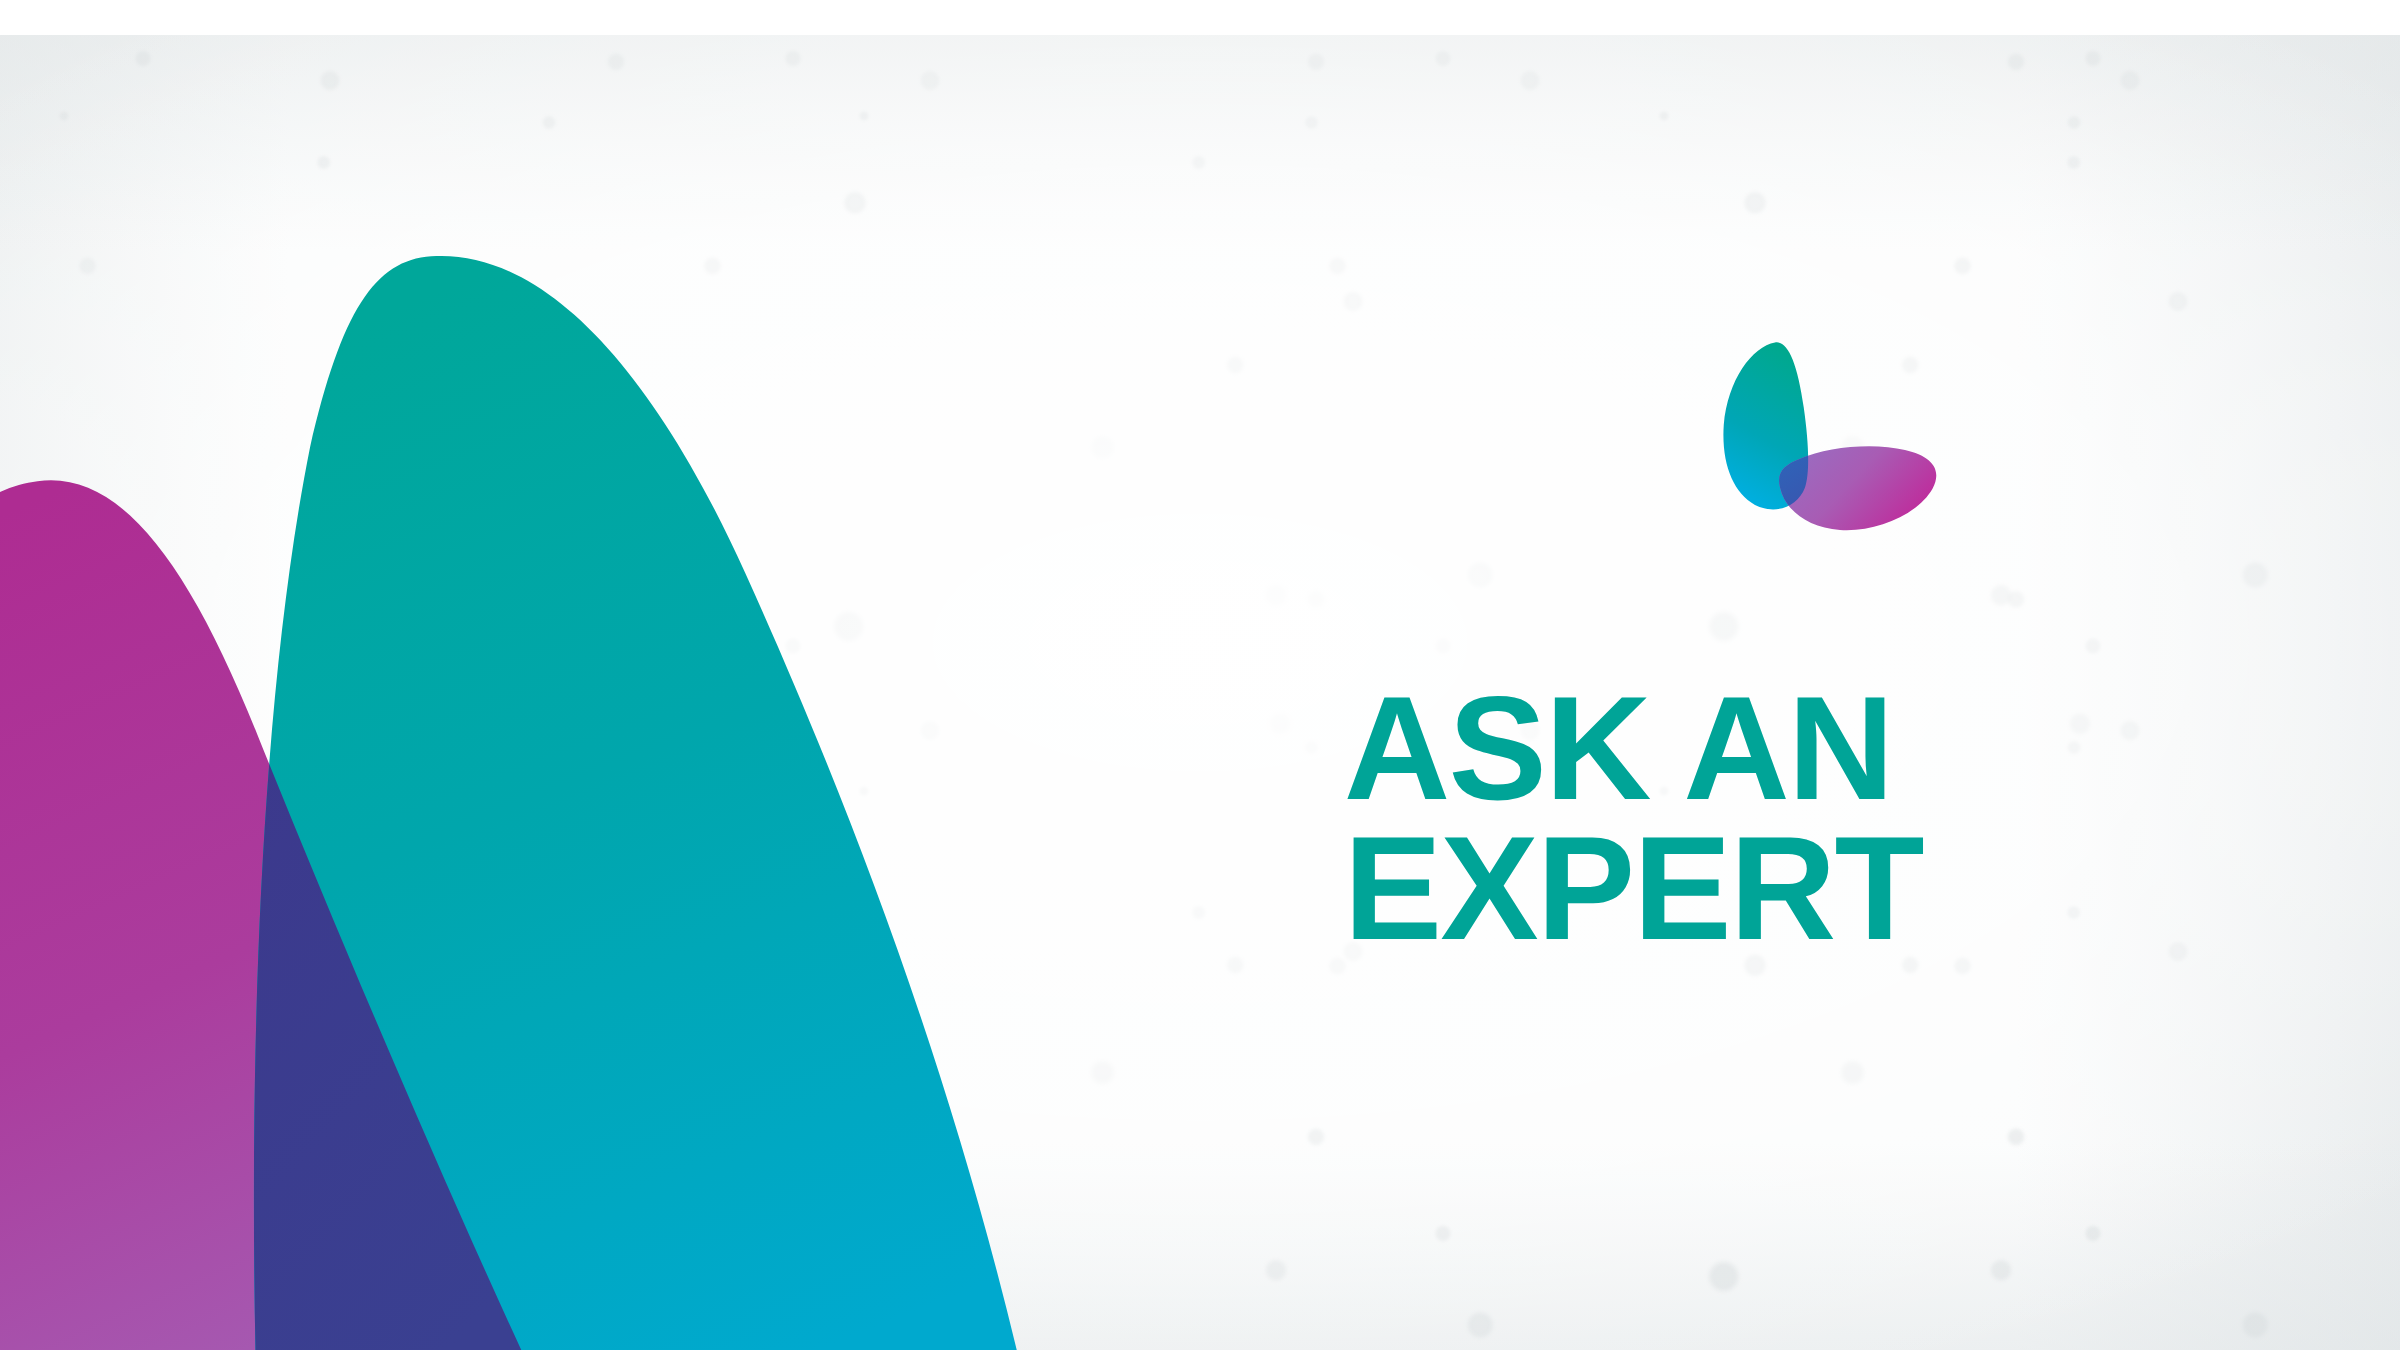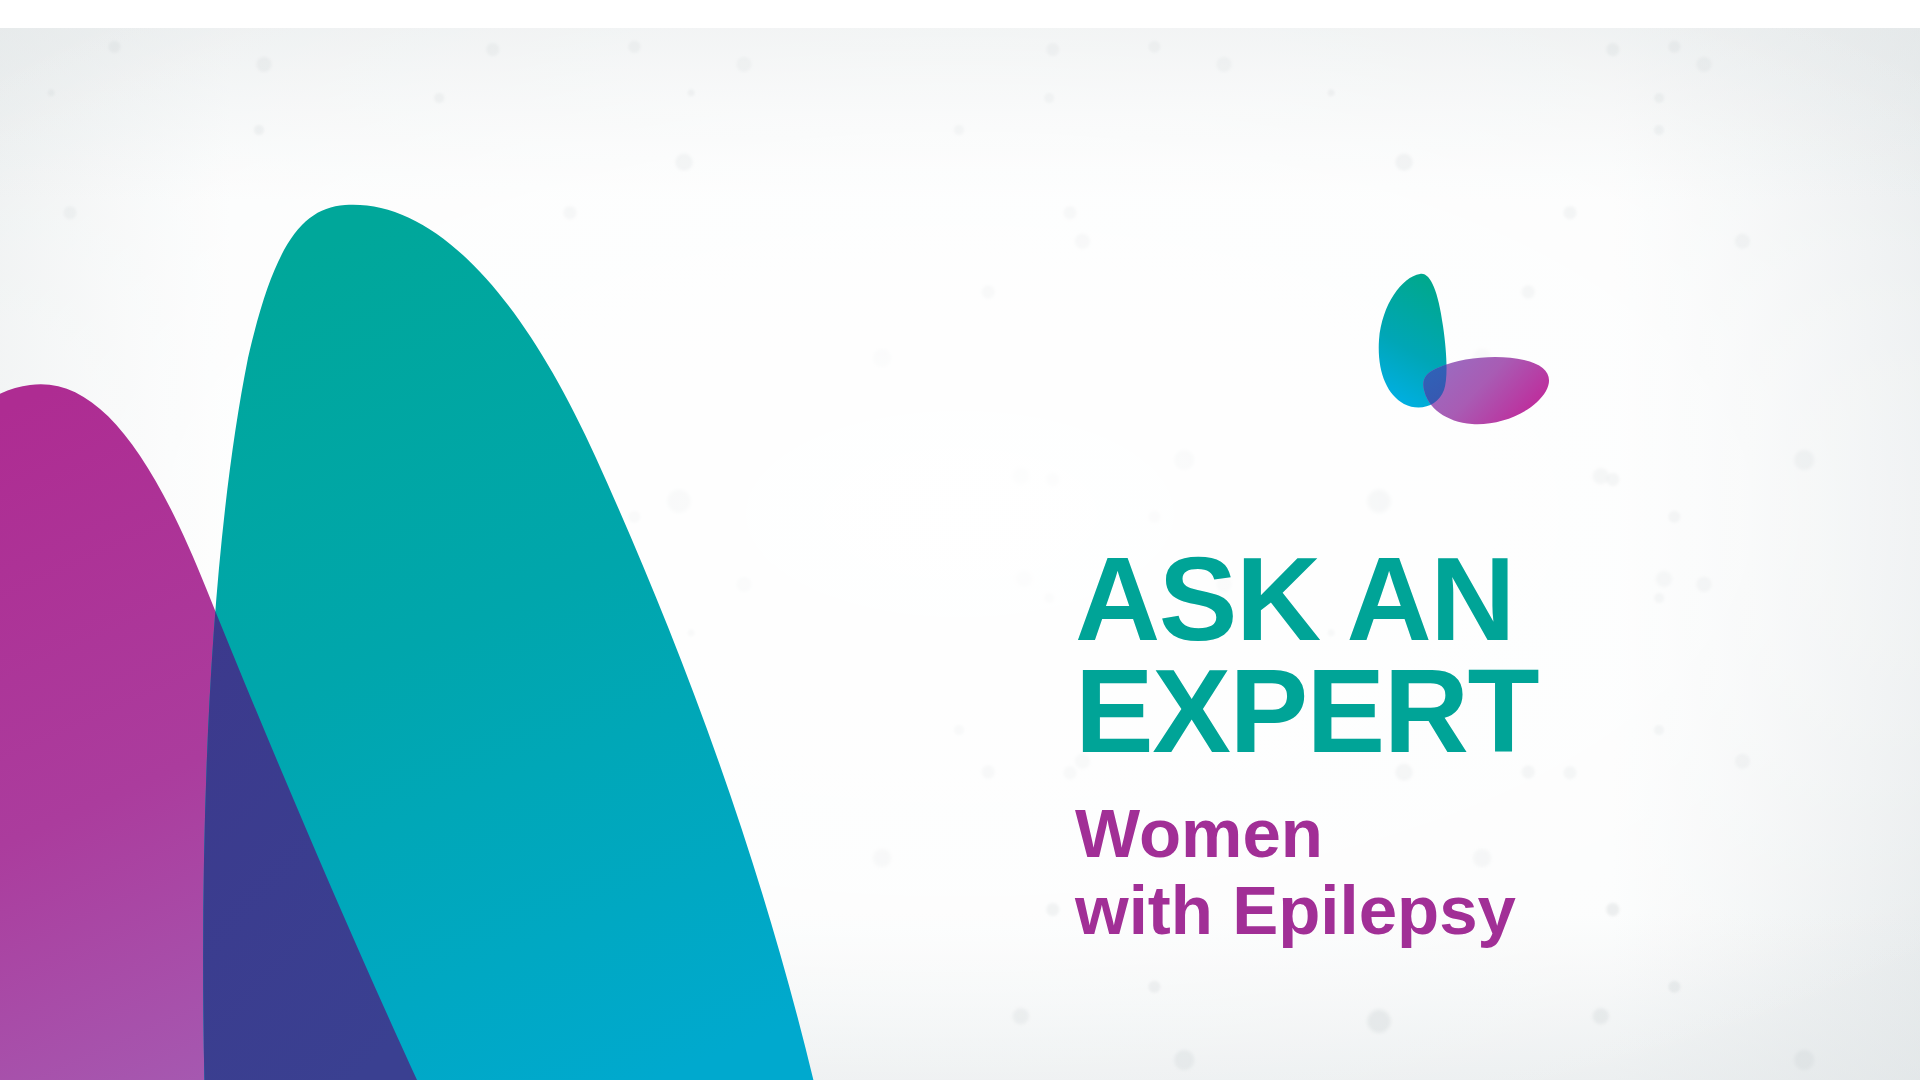--- a/index.html
+++ b/index.html
@@ -217,17 +217,15 @@
                C 168 105, 176 116, 168 131
                C 156 152, 122 166, 94 164
                C 68 162, 50 148, 46 130
                C 43 118, 49 112, 62 107 Z" fill="url(#lgBlue)"></path>
     </g>
   </svg>
 
   <div class="copy">
     <h1 class="headline">ASK AN
 EXPERT</h1>
-    <h2 class="subhead">Women
-with Epilepsy</h2>
   </div>
 
 </div>
 
 </body></html>

